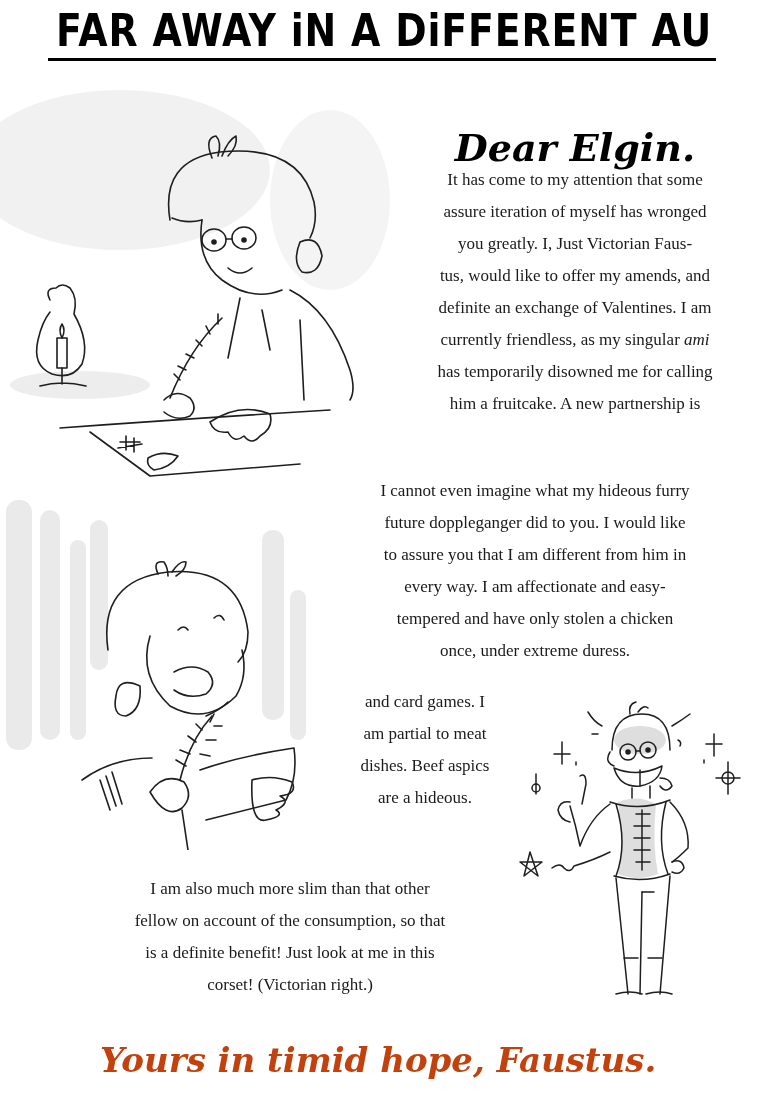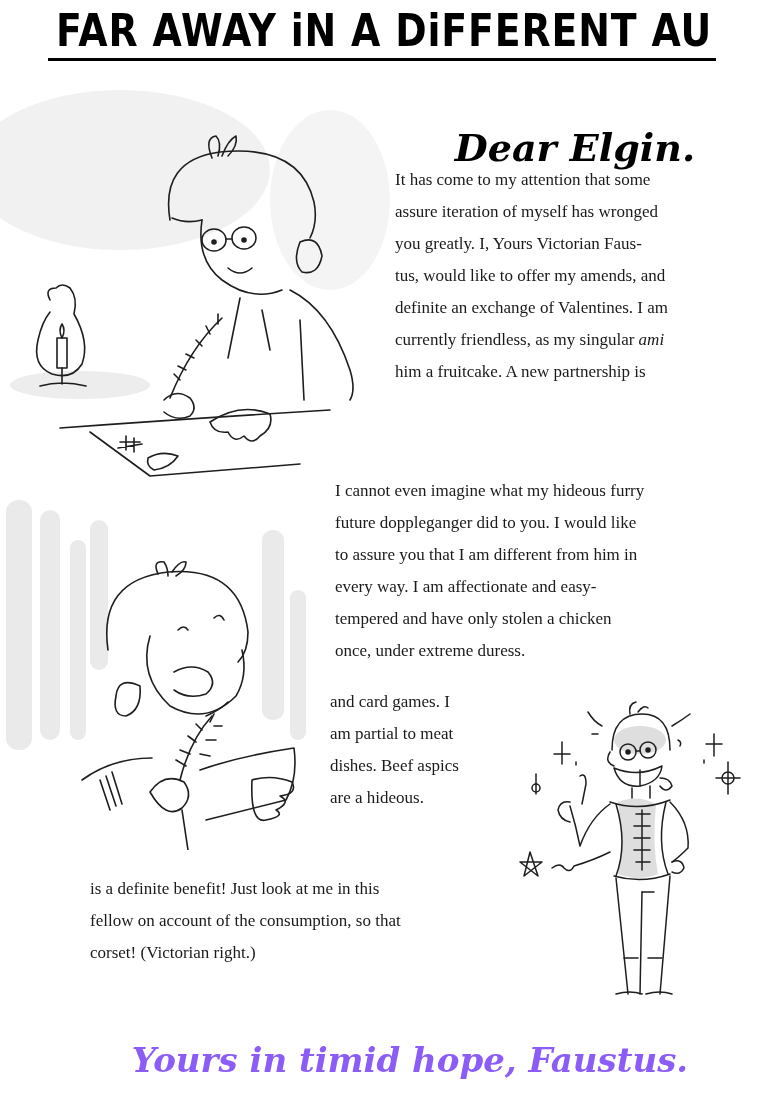--- a/index.html
+++ b/index.html
@@ -14,28 +14,28 @@
       line-height: 50px;
     }
     .title-rule { left: 48px; top: 58px; width: 668px; height: 3px; background: #000; }
 
     .salutation {
       left: 400px; top: 100px; width: 350px; text-align: center;
       font-family: "DejaVu Serif", serif; font-style: italic; font-weight: bold;
       font-size: 38px; line-height: 50px; color: #000; margin-top: 23px;
     }
     .signoff {
-      left: 100px; top: 1035px; width: 620px; text-align: center;
+      left: 100px; top: 1035px; width: 620px; text-align: left;
       font-family: "DejaVu Serif", serif; font-style: italic; font-weight: bold;
-      font-size: 34px; line-height: 50px; color: #8b5cf6;
+      font-size: 34px; line-height: 50px; color: #c2410c;
     }
 
     .para {
       font-family: "Liberation Serif", serif; font-size: 17px; line-height: 32px;
-      text-align: left; color: #1a1a1a;
+      text-align: center; color: #1a1a1a;
     }
     .para .ln { display: block; white-space: nowrap; }
     .p1 { left: 395px; top: 164px; width: 360px; }
     .p2 { left: 335px; top: 475px; width: 400px; }
     .p3 { left: 330px; top: 686px; width: 190px; }
     .p4 { left: 90px;  top: 873px; width: 400px; }
 
     .art { position: absolute; }
     .art svg { display: block; }
   </style>
@@ -100,24 +100,25 @@
       <path d="M210 342 q30 -20 60 -8 q4 14 -10 22 q-8 10 -16 0 q-10 8 -16 -4 q-14 2 -18 -10"></path>
     </g>
   </svg>
 </div>
 
 <div class="abs salutation">Dear Elgin.</div>
 
 <div class="abs para p1">
   <span class="ln">It has come to my attention that some</span>
   <span class="ln">assure iteration of myself has wronged</span>
-  <span class="ln">you greatly.  I, Yours Victorian Faus-</span>
+  <span class="ln">you greatly.  I, Just Victorian Faus-</span>
   <span class="ln">tus, would like to offer my amends, and</span>
   <span class="ln">definite an exchange of Valentines. I am</span>
   <span class="ln"><span>currently friendless, as my singular </span><em>ami</em></span>
+  <span class="ln">has temporarily disowned me for calling</span>
   <span class="ln">him a fruitcake. A new partnership is</span>
 </div>
 
 <div class="art" style="left:0;top:480px;">
   <svg width="330" height="370" viewBox="0 0 330 370">
     <g fill="#e4e4e4" opacity="0.75">
       <rect x="6" y="20" width="26" height="250" rx="12"></rect>
       <rect x="40" y="30" width="20" height="230" rx="10"></rect>
       <rect x="70" y="60" width="16" height="200" rx="8"></rect>
       <rect x="90" y="40" width="18" height="150" rx="9"></rect>
@@ -234,18 +235,19 @@
       <path d="M170 186 l-10 118"></path>
       <path d="M142 202 l-2 102"></path>
       <path d="M142 202 h12"></path>
       <path d="M124 268 h14 M148 268 h14"></path>
       <path d="M116 304 q14 -4 26 0 M146 304 q14 -4 26 0"></path>
     </g>
   </svg>
 </div>
 
 <div class="abs para p4">
+  <span class="ln">I am also much more slim than that other</span>
+  <span class="ln">fellow on account of the consumption, so that</span>
   <span class="ln">is a definite benefit! Just look at me in this</span>
-  <span class="ln">fellow on account of the consumption, so that</span>
   <span class="ln">corset! (Victorian right.)</span>
 </div>
 
 <div class="abs signoff">Yours in timid hope, Faustus.</div>
 
 </body></html>

